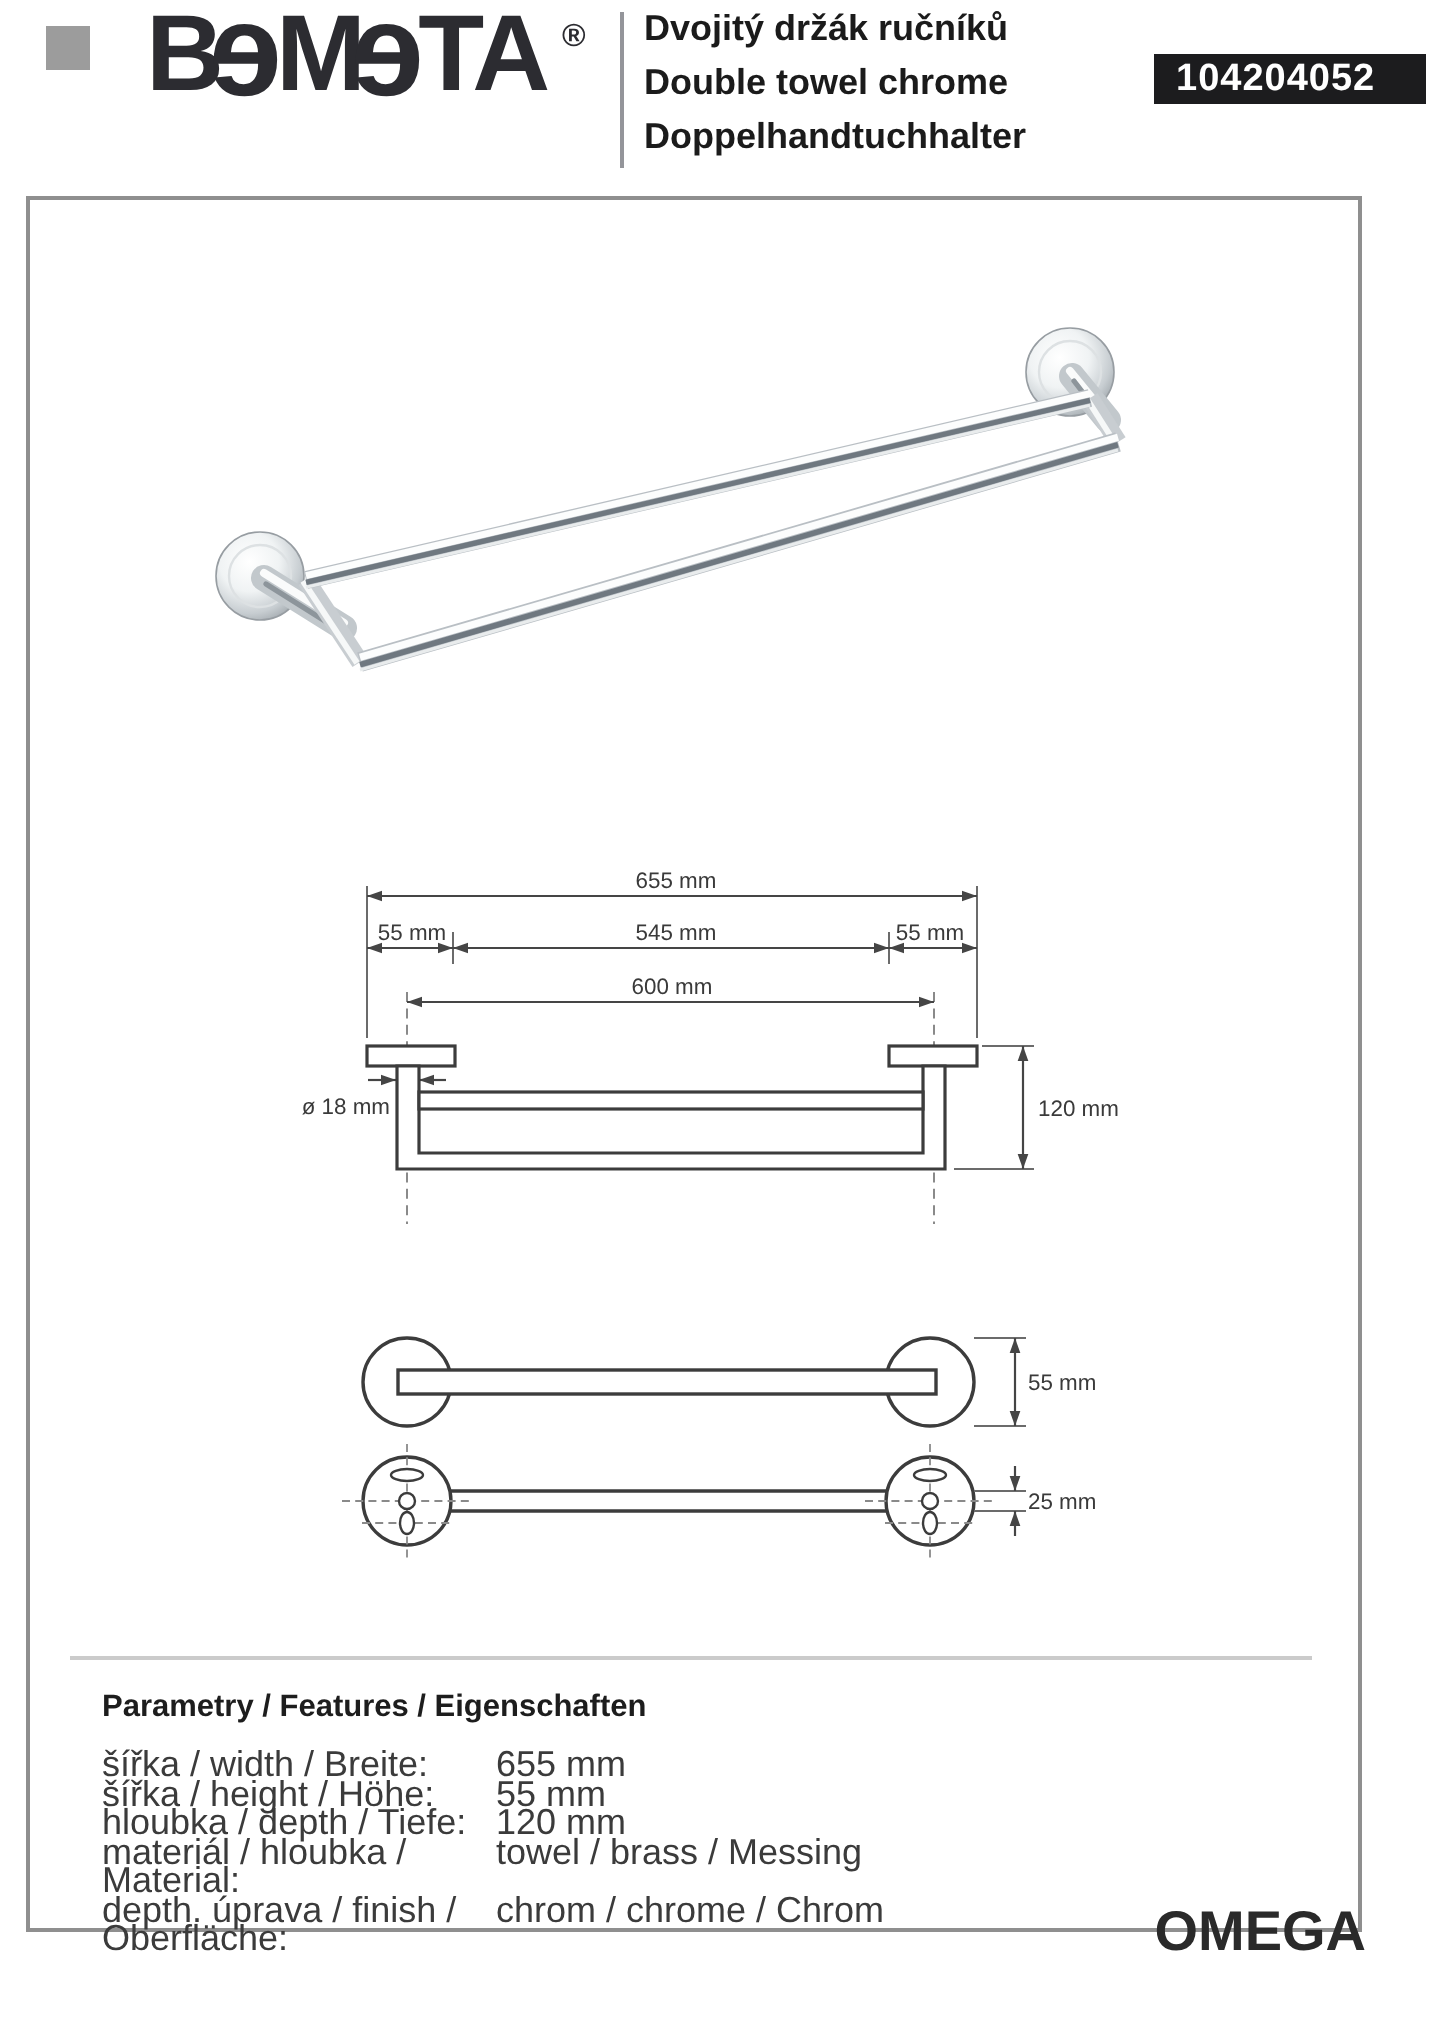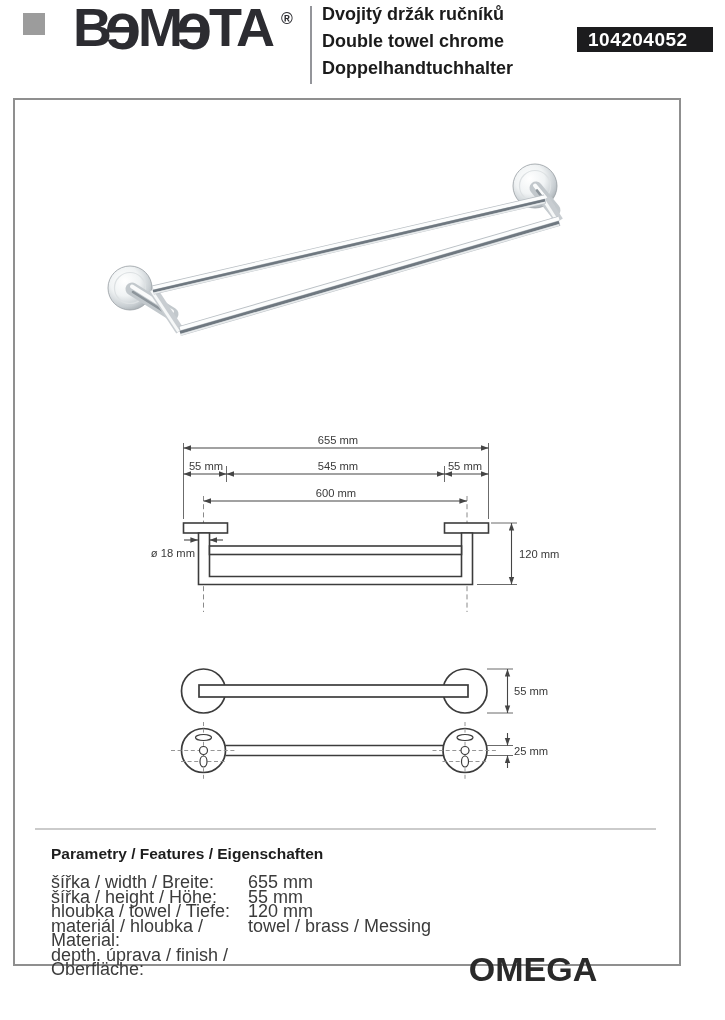--- a/index.html
+++ b/index.html
@@ -25,22 +25,22 @@
   .svg-layer{position:absolute;left:0;top:0;width:725px;height:1020px;}
 
   
   .param-divider{position:absolute;left:35px;top:828px;width:621px;height:2px;background:#cbcbcb;}
   .param-title{position:absolute;left:51px;top:845px;font-size:15.5px;font-weight:bold;color:#1d1d1d;}
   .param-rows{position:absolute;left:51px;top:875px;width:560px;}
   .param-row{display:flex;font-size:18px;line-height:14.5px;color:#3b3b3b;}
   .param-label{width:197px;flex:0 0 197px;}
   .param-value{flex:1;}
 
-  .series-name{position:absolute;left:383px;top:950px;width:300px;text-align:center;
-               font-size:34px;font-weight:bold;color:#2a2a2a;letter-spacing:0px;}
+  .series-name{position:absolute;left:383px;top:950px;width:300px;text-align:right;
+               font-size:28px;font-weight:bold;color:#2a2a2a;letter-spacing:0px;}
 
   text{font-family:"Liberation Sans",sans-serif;font-size:11.2px;fill:#3a3a3a;}
 </style>
 </head>
 <body>
 
 <div class="logo-block">
   <div class="logo-square"></div>
   <div class="logo-text"><span>B</span><span class="logo-e">e</span><span>M</span><span class="logo-e">e</span><span>T</span><span>A</span></div>
   <div class="logo-reg">®</div>
@@ -214,25 +214,26 @@
 <div class="param-rows">
   <div class="param-row">
     <div class="param-label">šířka / width / Breite:</div>
     <div class="param-value">655 mm</div>
   </div>
   <div class="param-row">
     <div class="param-label">šířka / height / Höhe:</div>
     <div class="param-value">55 mm</div>
   </div>
   <div class="param-row">
-    <div class="param-label">hloubka / towel / Tiefe:</div>
+    <div class="param-label">hloubka / depth / Tiefe:</div>
     <div class="param-value">120 mm</div>
   </div>
   <div class="param-row">
     <div class="param-label">materiál / hloubka / Material:</div>
     <div class="param-value">towel / brass / Messing</div>
   </div>
   <div class="param-row">
     <div class="param-label">depth. úprava / finish / Oberfläche:</div>
+    <div class="param-value">chrom / chrome / Chrom</div>
   </div>
 </div>
 
 <div class="series-name">OMEGA</div>
 
 </body></html>

